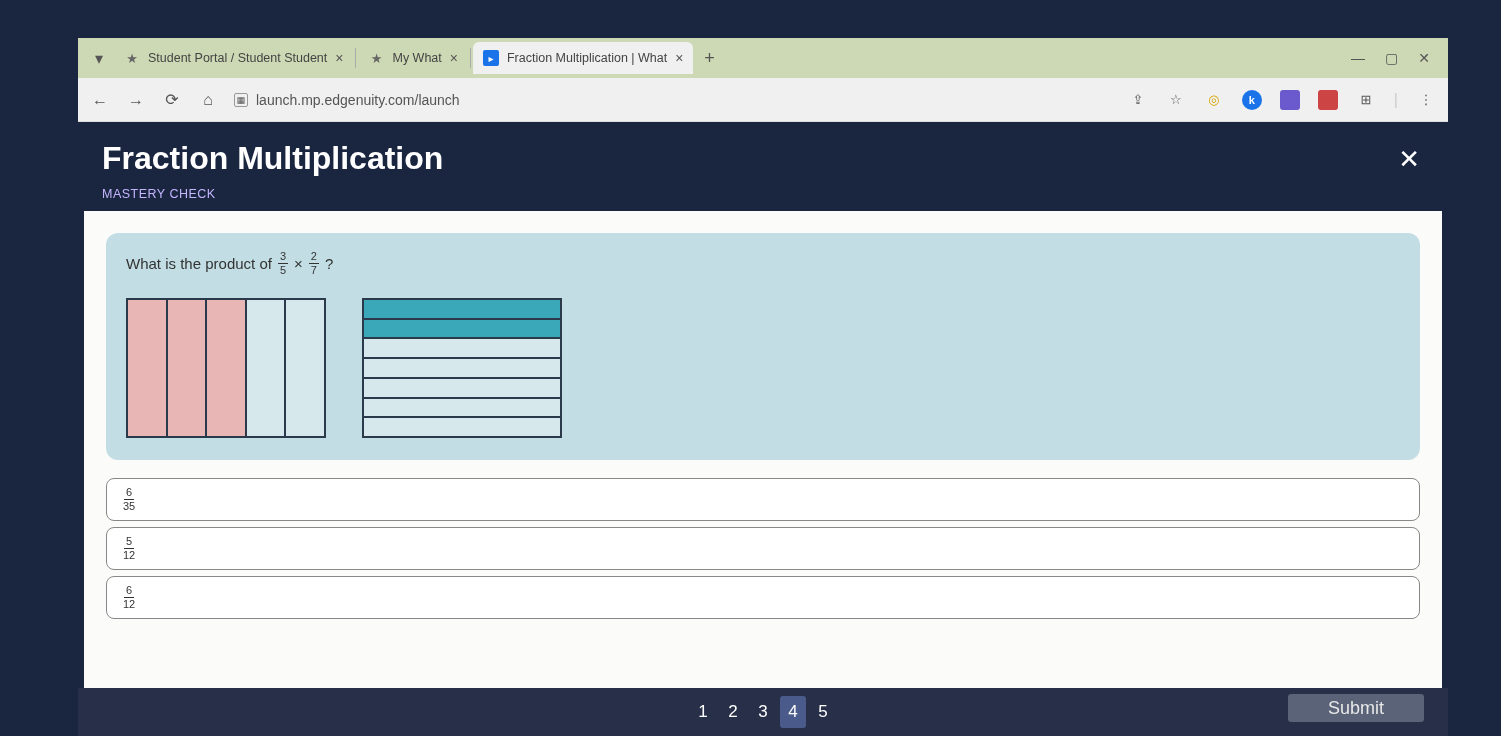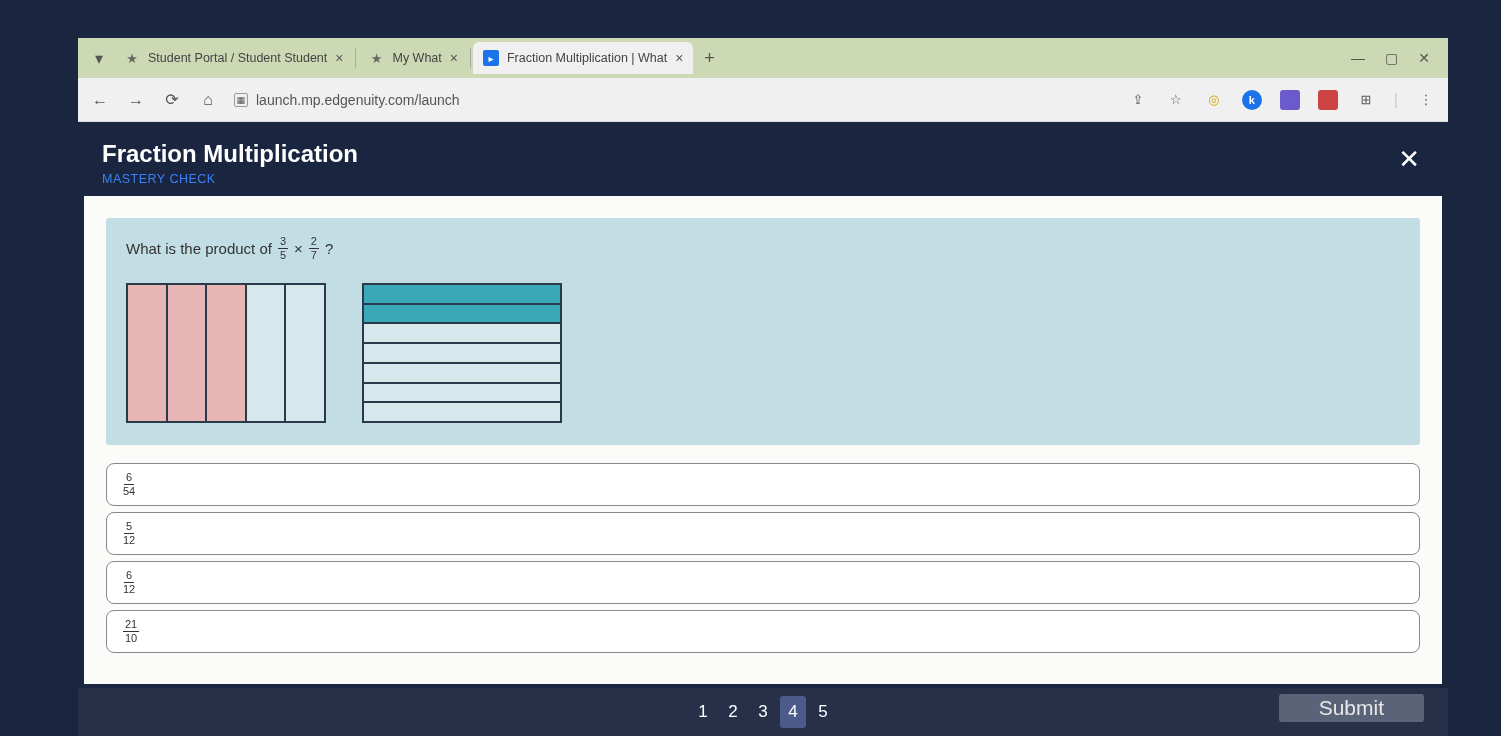--- a/index.html
+++ b/index.html
@@ -69,33 +69,33 @@
     width:1370px;
     height: 614px;
     background:#1a2540;
   }
   .page-header {
     padding: 18px 24px 10px 24px;
     color:#fff;
     display:flex;
     align-items:flex-start;
   }
-  .page-header h1 { font-size:24px; font-weight:600; }
-  .page-header .sub { font-size:12.5px; letter-spacing:0.5px; margin-top:4px; color:#3b82f6; }
+  .page-header h1 { font-size:32px; font-weight:600; }
+  .page-header .sub { font-size:12.5px; letter-spacing:0.5px; margin-top:10px; color:#c4b5fd; }
   .close-page { margin-left:auto; color:#fff; font-size:26px; cursor:pointer; padding:4px; }
 
   .question-panel {
     background:#fbfcfa;
     margin: 0 6px;
     padding: 22px 22px 30px 22px;
     height: 488px;
   }
   .prompt-box {
     background:#c2dee4;
-    border-radius:3px;
+    border-radius:12px;
     padding: 18px 20px 22px 20px;
   }
   .prompt-text { font-size:15px; color:#333; display:flex; align-items:center; gap:4px; }
   .frac {
     display:inline-flex;
     flex-direction:column;
     align-items:center;
     font-size:11px;
     line-height:1;
     vertical-align:middle;
@@ -152,21 +152,21 @@
   }
   .pager .pg.current { background:#4a5a8a; }
   .submit-btn {
     position:absolute;
     right:24px;
     top:6px;
     height:28px;
     padding: 0 40px;
     background:#5a6378;
     color:#e8e8e8;
-    font-size:21px;
+    font-size:18px;
     border:none;
     border-radius:3px;
     cursor:pointer;
   }
 </style>
 </head>
 <body>
 
 <div class="browser-frame">
   <div class="tab-strip">
@@ -266,41 +266,35 @@
             <div class="row"></div>
             <div class="row"></div>
           </div>
       </div>
     </div>
 
     <div class="answers" id="answers">
         <div class="answer-option">
           <span class="frac">
             <span class="num">6</span>
-            <span class="den">54</span>
+            <span class="den">35</span>
           </span>
         </div>
         <div class="answer-option">
           <span class="frac">
             <span class="num">5</span>
             <span class="den">12</span>
           </span>
         </div>
         <div class="answer-option">
           <span class="frac">
             <span class="num">6</span>
             <span class="den">12</span>
           </span>
         </div>
-        <div class="answer-option">
-          <span class="frac">
-            <span class="num">21</span>
-            <span class="den">10</span>
-          </span>
-        </div>
       </div>
   </div>
 
   <div class="footer-bar">
     <div class="pager" id="pager">
         <div class="pg">1</div>
         <div class="pg">2</div>
         <div class="pg">3</div>
         <div class="pg current">4</div>
         <div class="pg">5</div>

